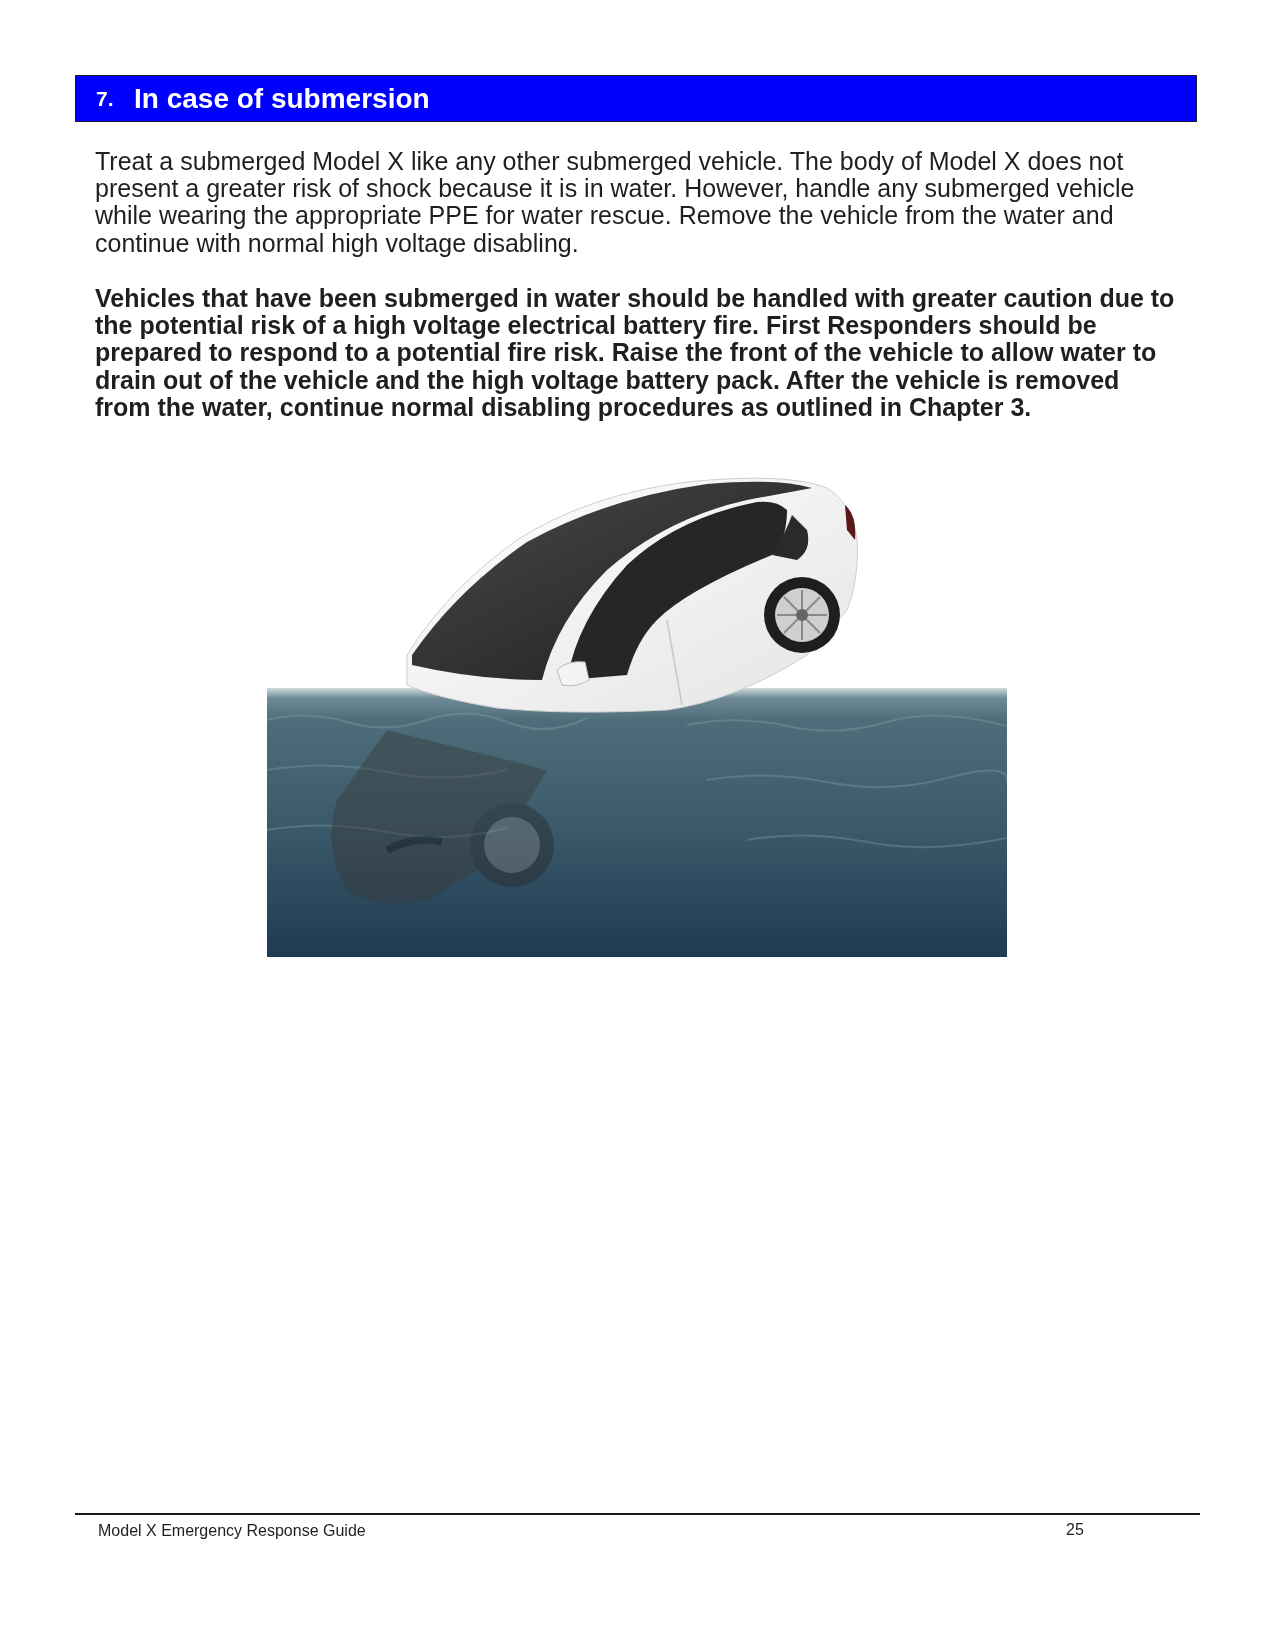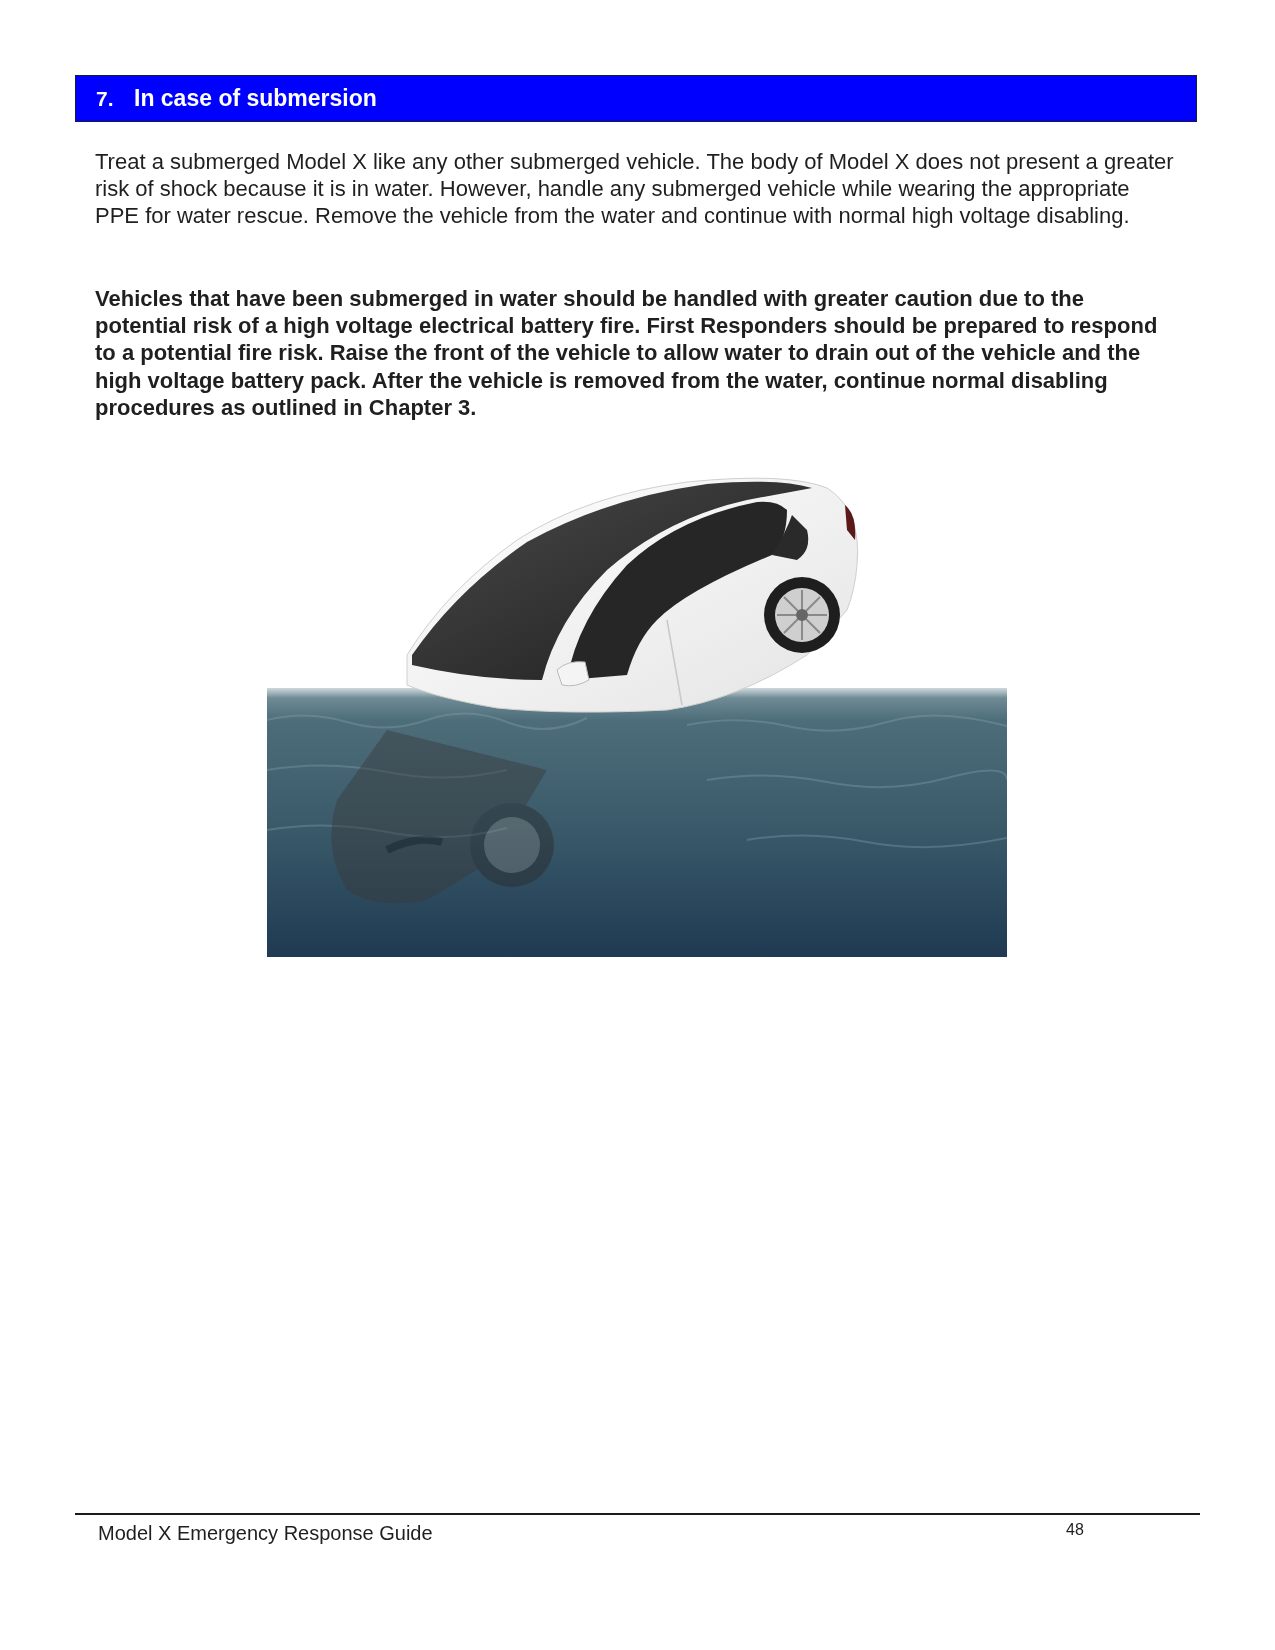--- a/index.html
+++ b/index.html
@@ -5,39 +5,39 @@
   html, body { margin: 0; padding: 0; background: #ffffff; }
   body { width: 1275px; height: 1650px; position: relative; overflow: hidden;
          font-family: "Liberation Sans", "DejaVu Sans", sans-serif; color: #1f1f1f; }
 
   .section-header {
     position: absolute; left: 75px; top: 75px; width: 1122px; height: 47px;
     background: #0000fe; border: 1px solid #1a1a3a;
     display: flex; align-items: center; box-sizing: border-box;
   }
   .section-header .num { color: #fff; font-weight: bold; font-size: 21px; margin-left: 20px; width: 38px; }
-  .section-header .title { color: #fff; font-weight: bold; font-size: 23px; }
+  .section-header .title { color: #fff; font-weight: bold; font-size: 28px; }
 
   .body-text {
     position: absolute; left: 95px; width: 1080px;
-    font-size: 22px; line-height: 27.2px; color: #1f1f1f; margin: 0;
+    font-size: 25px; line-height: 27.2px; color: #1f1f1f; margin: 0;
   }
   #p1 { top: 148px; }
   #p2 { top: 285px; font-weight: bold; }
 
   .figure {
     position: absolute; left: 267px; top: 470px; width: 740px; height: 487px;
   }
   .figure svg { display: block; }
 
   .footer-rule {
     position: absolute; left: 75px; top: 1513px; width: 1125px; height: 2px; background: #1a1a1a;
   }
   .footer-left {
-    position: absolute; left: 98px; top: 1522px; font-size: 20px; color: #1f1f1f;
+    position: absolute; left: 98px; top: 1522px; font-size: 16px; color: #1f1f1f;
   }
   .footer-right {
     position: absolute; left: 1066px; top: 1521px; font-size: 16px; color: #1f1f1f;
   }
 </style>
 </head>
 <body>
 
 <div class="section-header">
   <span class="num">7.</span>
@@ -108,13 +108,13 @@
       <line x1="553" y1="127" x2="517" y2="163"></line>
     </g>
     <circle cx="535" cy="145" r="6" fill="#666"></circle>
 
     <path d="M578 35 Q 590 45 588 70 L 580 60 Z" fill="#5a1a1a"></path>
   </svg>
 </div>
 
 <div class="footer-rule"></div>
 <div class="footer-left">Model X Emergency Response Guide</div>
-<div class="footer-right">48</div>
+<div class="footer-right">25</div>
 
 </body></html>

